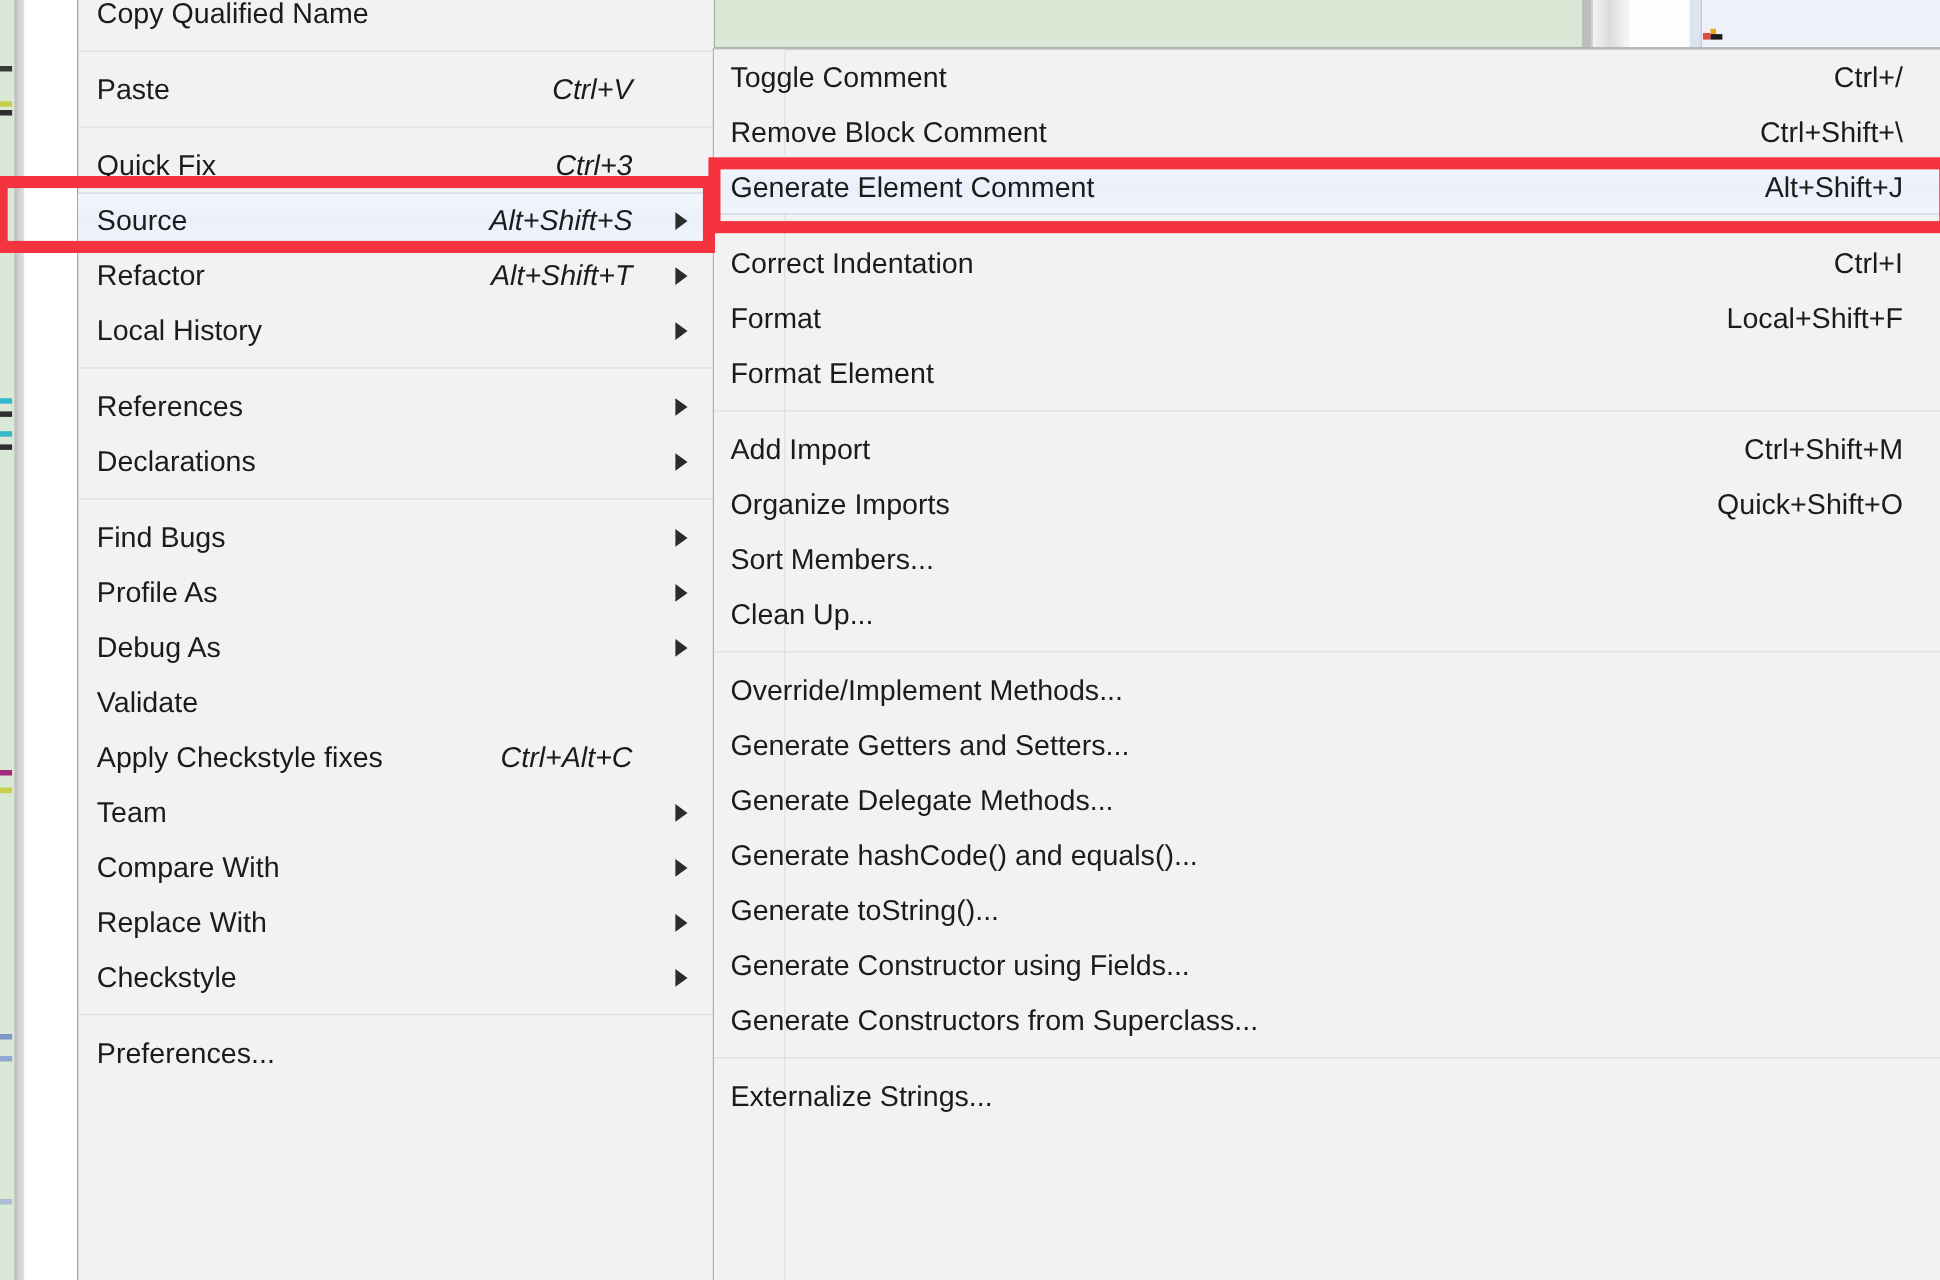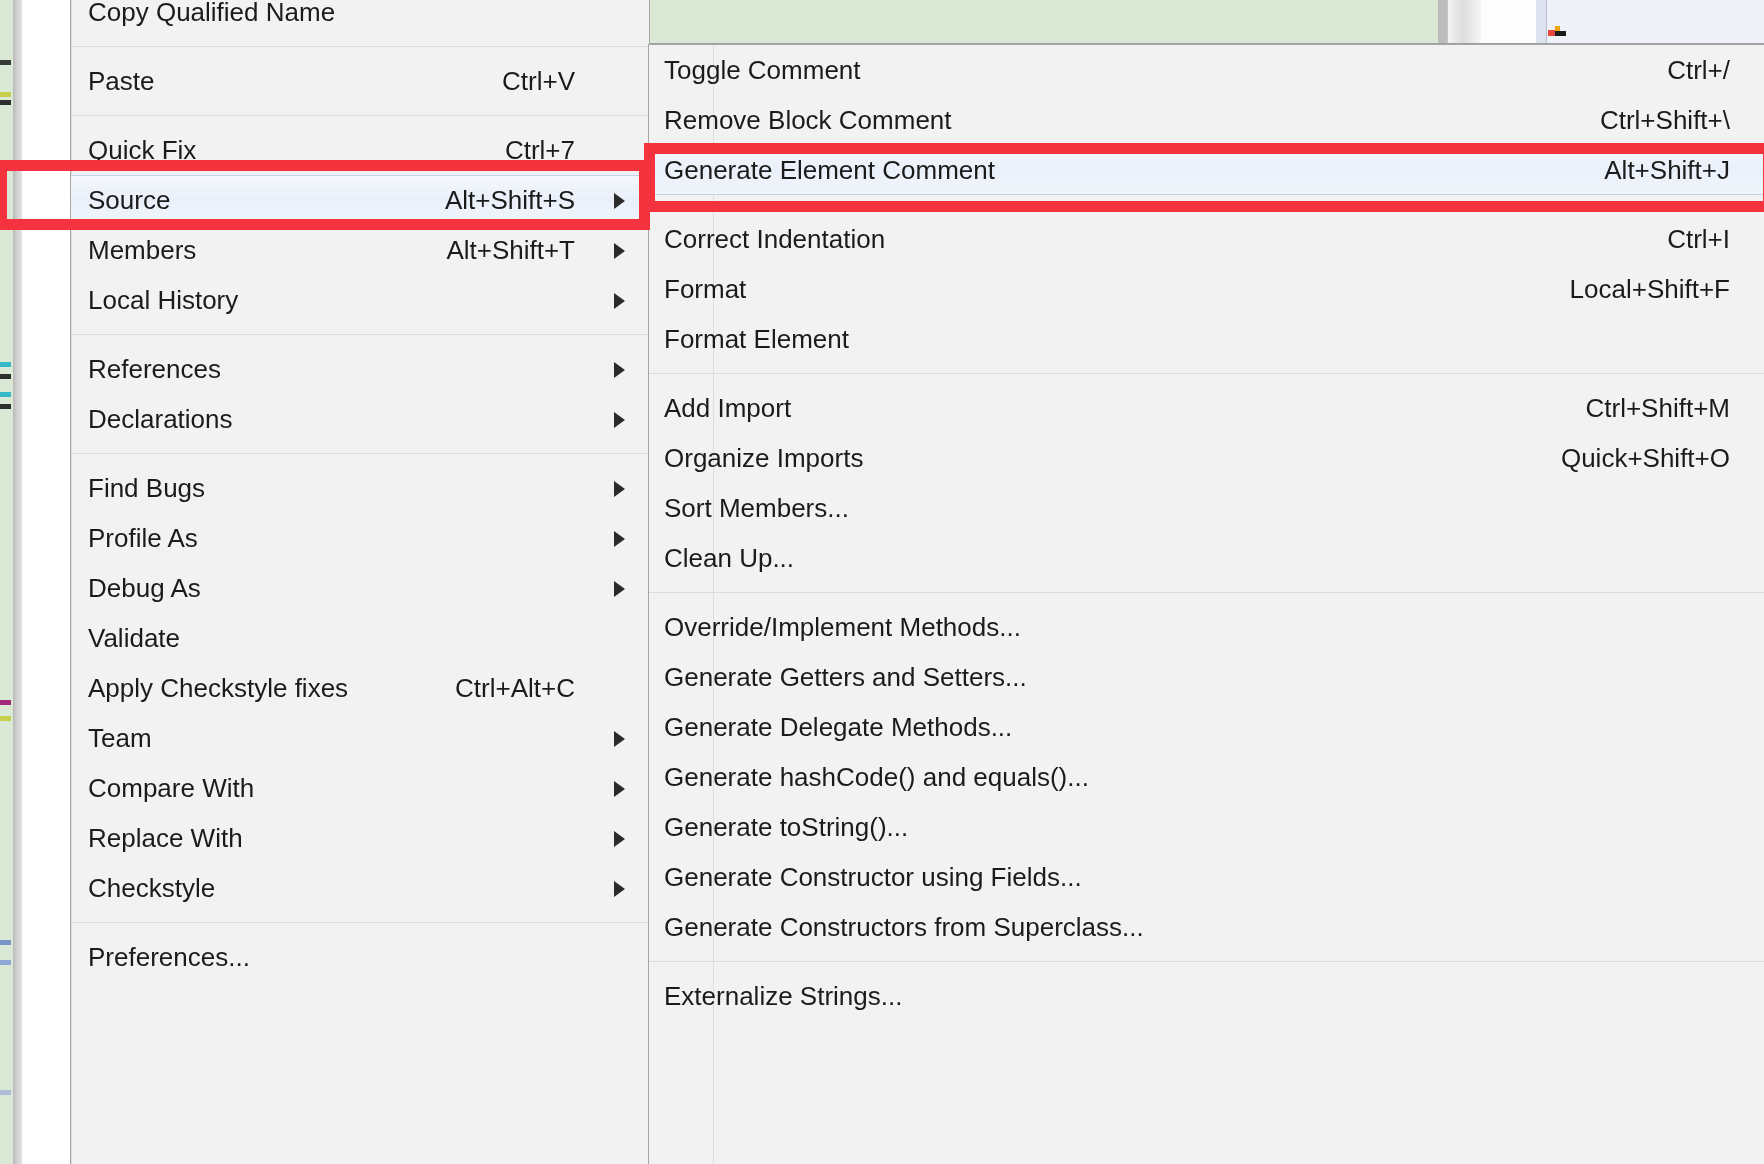--- a/index.html
+++ b/index.html
@@ -54,21 +54,21 @@
     padding:0 0 0 0;
     font-size:26px;
     color:#1b1b1b;
     white-space:nowrap;
   }
   .mi .lbl{position:absolute;}
   .mi .acc{position:absolute;text-align:right;}
   .mi .arrow{position:absolute;}
 
   #main-menu .mi .lbl{left:17px;}
-  #main-menu .mi .acc{right:74px;}
+  #main-menu .mi .acc{right:74px;font-style:italic;}
   #main-menu .mi .arrow{right:24px;}
 
   #sub-menu .mi .lbl{left:15px;}
   #sub-menu .mi .acc{right:49px;}
 
   .mi.sel{
     background:linear-gradient(to bottom,#f4f7fc 0%,#eaf0fa 50%,#f1f5fc 100%);
     border-top:1px solid #c3d4ec;
     border-bottom:1px solid #c3d4ec;
   }
@@ -148,29 +148,29 @@
         <span class="lbl">Copy Qualified Name</span>
       </div>
       <div class="sep"></div>
       <div class="mi">
         <span class="lbl">Paste</span>
         <span class="acc">Ctrl+V</span>
       </div>
       <div class="sep"></div>
       <div class="mi">
         <span class="lbl">Quick Fix</span>
-        <span class="acc">Ctrl+7</span>
+        <span class="acc">Ctrl+3</span>
       </div>
       <div class="mi sel">
         <span class="lbl">Source</span>
         <span class="acc">Alt+Shift+S</span>
         <span class="arrow"><span class="arrow-glyph"></span></span>
       </div>
       <div class="mi">
-        <span class="lbl">Members</span>
+        <span class="lbl">Refactor</span>
         <span class="acc">Alt+Shift+T</span>
         <span class="arrow"><span class="arrow-glyph"></span></span>
       </div>
       <div class="mi">
         <span class="lbl">Local History</span>
         <span class="arrow"><span class="arrow-glyph"></span></span>
       </div>
       <div class="sep"></div>
       <div class="mi">
         <span class="lbl">References</span>

